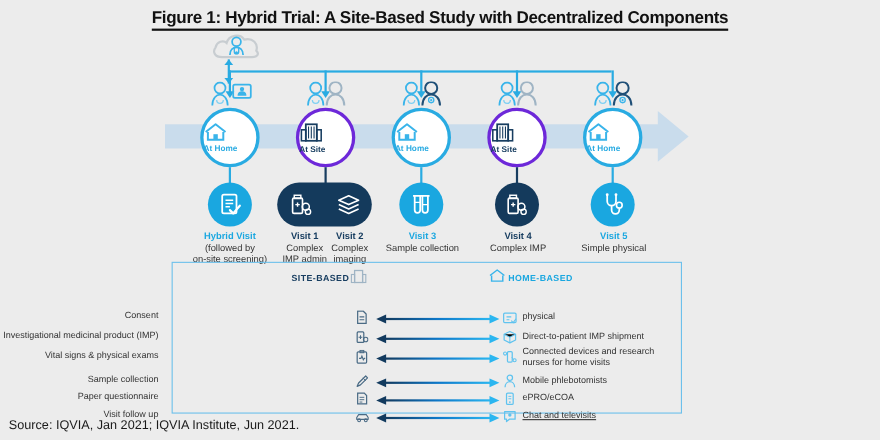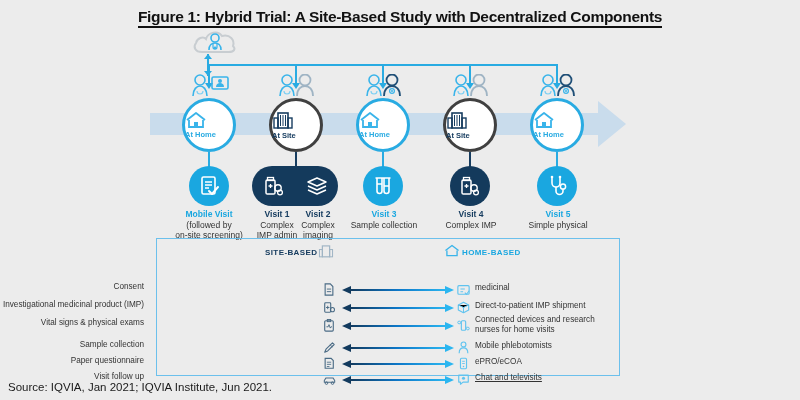--- a/index.html
+++ b/index.html
@@ -75,21 +75,21 @@
   
   .node{position:absolute;top:98px;}
   .circ{
     width:54px;height:54px;border-radius:50%;
     background:#fff;box-sizing:border-box;
     display:flex;flex-direction:column;
     align-items:flex-start;justify-content:center;
     position:relative;
   }
   .circ.home{border:3px solid #29abe2;}
-  .circ.site{border:3px solid #404040;}
+  .circ.site{border:3px solid #6d28d9;}
   .circ .lbl{
     font-size:7.5px;font-weight:bold;margin-top:1px;
   }
   .circ.home .lbl{color:#29abe2;}
   .circ.site .lbl{color:#173d60;}
 
   .stem{position:absolute;width:2px;top:152px;height:16px;}
   .stem.home{background:#29abe2;}
   .stem.site{background:#173d60;}
 
@@ -348,21 +348,21 @@
     <svg width="22" height="22" viewBox="0 0 22 22">
       <path d="M6 2 v6 a4 4 0 0 0 8 0 v-6" fill="none" stroke="#fff" stroke-width="1.6"></path>
       <path d="M10 12 v4 a3.5 3.5 0 0 0 7 0 v-2" fill="none" stroke="#fff" stroke-width="1.6"></path>
       <circle cx="17" cy="11.5" r="2.6" fill="none" stroke="#fff" stroke-width="1.5"></circle>
       <circle cx="6" cy="2" r="1.3" fill="#fff"></circle>
       <circle cx="14" cy="2" r="1.3" fill="#fff"></circle>
     </svg>
   </div>
 
   <div class="cap blue" style="left:169px;width:80px;">
-    <span class="nm">Mobile Visit</span>
+    <span class="nm">Hybrid Visit</span>
     <span>(followed by</span><br>
     <span>on-site screening)</span>
   </div>
   <div class="cap navy" style="left:256px;width:42px;">
     <span class="nm">Visit 1</span>
     <span>Complex</span><br>
     <span>IMP admin</span>
   </div>
   <div class="cap navy" style="left:297px;width:42px;">
     <span class="nm">Visit 2</span>
@@ -416,21 +416,21 @@
         <div class="arrow-r"></div>
     </div>
     <div class="ric">
       <svg width="13" height="13" viewBox="0 0 15 15">
           <rect x="1" y="3" width="13" height="10" rx="1.2" fill="none" stroke="#5fc3ef" stroke-width="1.3"></rect>
           <path d="M4 7 h5 M4 10 h3" stroke="#5fc3ef" stroke-width="1.2"></path>
           <path d="M9 11 l2 2 l3 -4" fill="none" stroke="#5fc3ef" stroke-width="1.2"></path>
         </svg>
     </div>
     <div class="rt" style="top:1px;">
-      <span>medicinal</span>
+      <span>physical</span>
     </div>
   </div>
 
   <div class="row" style="top:318px;">
     <div class="lt">Vital signs &amp; physical exams</div>
     <div class="lic">
       <svg width="12" height="13" viewBox="0 0 14 15">
           <rect x="2" y="2" width="10" height="12" rx="1.2" fill="none" stroke="#4a6b85" stroke-width="1.3"></rect>
           <rect x="5" y="0.5" width="4" height="2.5" fill="none" stroke="#4a6b85" stroke-width="1.1"></rect>
           <path d="M4 9 h2 l1 -2.5 l1.5 4 l1 -1.5 h1" fill="none" stroke="#4a6b85" stroke-width="1.1"></path>

